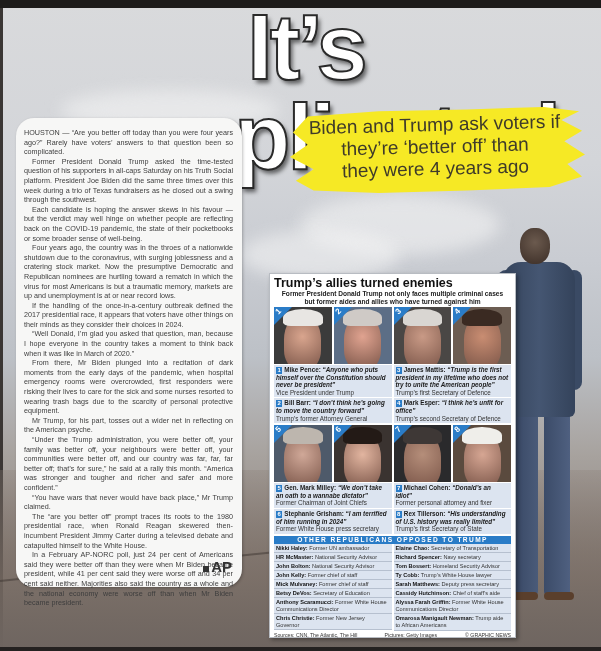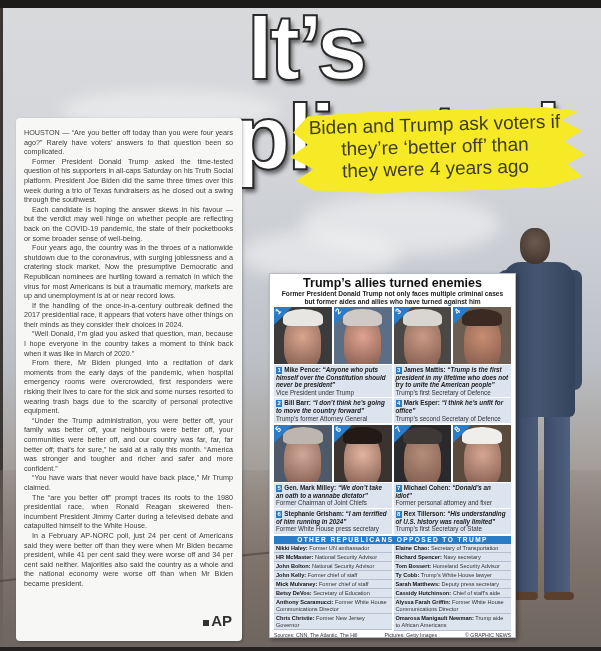--- a/index.html
+++ b/index.html
@@ -32,22 +32,22 @@
     background: #f6e925;
     clip-path: polygon(6% 12%, 30% 6%, 60% 4%, 86% 1%, 98% 6%, 92% 16%, 99% 28%, 93% 40%, 100% 55%, 94% 66%, 99% 80%, 88% 92%, 60% 96%, 30% 99%, 8% 96%, 2% 85%, 8% 72%, 0% 58%, 6% 44%, 1% 30%);
   }
   .subhead {
     position: absolute; left: 300px; top: 114px; width: 270px;
     font-family: "Liberation Sans", sans-serif; font-size: 19px; line-height: 22px;
     color: #3f3b2a; text-align: center; transform: rotate(-1.5deg);
   }
 
   .article {
-    position: absolute; left: 16px; top: 118px; width: 226px; height: 523px;
-    background: #f7f7f6; border-radius: 4px;
+    position: absolute; left: 16px; top: 118px; width: 226px; height: 469px;
+    background: #f7f7f6; border-radius: 18px;
     box-shadow: 1px 1px 3px rgba(0,0,0,0.25);
     padding: 10px 9px 0 8px;
   }
   .article p {
     font-family: "Liberation Sans", sans-serif; font-size: 7.2px; line-height: 9.6px;
     color: #3d3d3d; text-align: justify; text-indent: 8px;
   }
   .article p.first { text-indent: 0; }
   .byline {
     position: absolute; right: 10px; bottom: 12px;
@@ -64,21 +64,21 @@
   .person .leg-r { position: absolute; left: 544px; top: 410px; width: 26px; height: 185px; background: linear-gradient(90deg, #3b4b68, #4f6080); border-radius: 4px; }
   .person .shoe-l { position: absolute; left: 508px; top: 592px; width: 30px; height: 8px; background: #5a3f2c; border-radius: 4px; }
   .person .shoe-r { position: absolute; left: 544px; top: 592px; width: 30px; height: 8px; background: #5a3f2c; border-radius: 4px; }
 
   .infographic {
     position: absolute; left: 269px; top: 273px; width: 247px; height: 365px;
     background: #ffffff; border: 1px solid #b8bcc2;
     box-shadow: 2px 2px 4px rgba(0,0,0,0.35);
     padding: 2px 4px;
   }
-  .ig-title { font-weight: bold; font-size: 12.5px; text-align: center; color: #111; line-height: 14px; }
+  .ig-title { font-weight: bold; font-size: 12.5px; text-align: left; color: #111; line-height: 14px; }
   .ig-sub { font-weight: bold; font-size: 6.6px; text-align: center; color: #222; line-height: 7.5px; margin-bottom: 2px; }
   .photo-row { display: flex; gap: 2px; height: 57px; }
   .photo {
     position: relative; flex: 1; overflow: hidden;
     background: #4a4a4a;
   }
   .photo .face {
     position: absolute; left: 18%; top: 14%; width: 64%; height: 95%;
     border-radius: 45% 45% 35% 35%;
   }
@@ -145,20 +145,21 @@
 </div>
 
 <div class="article">
   <p class="first">HOUSTON — “Are you better off today than you were four years ago?” Rarely have voters’ answers to that question been so complicated.</p>
   <p>Former President Donald Trump asked the time-tested question of his supporters in all-caps Saturday on his Truth Social platform. President Joe Biden did the same three times over this week during a trio of Texas fundraisers as he closed out a swing through the southwest.</p>
   <p>Each candidate is hoping the answer skews in his favour — but the verdict may well hinge on whether people are reflecting back on the COVID-19 pandemic, the state of their pocketbooks or some broader sense of well-being.</p>
   <p>Four years ago, the country was in the throes of a nationwide shutdown due to the coronavirus, with surging joblessness and a cratering stock market. Now the presumptive Democratic and Republican nominees are hurtling toward a rematch in which the virus for most Americans is but a traumatic memory, markets are up and unemployment is at or near record lows.</p>
   <p>If the handling of the once-in-a-century outbreak defined the 2017 presidential race, it appears that voters have other things on their minds as they consider their choices in 2024.</p>
   <p>“Well Donald, I’m glad you asked that question, man, because I hope everyone in the country takes a moment to think back when it was like in March of 2020.”</p>
   <p>From there, Mr Biden plunged into a recitation of dark moments from the early days of the pandemic, when hospital emergency rooms were overcrowded, first responders were risking their lives to care for the sick and some nurses resorted to wearing trash bags due to the scarcity of personal protective equipment.</p>
+  <p>Mr Trump, for his part, tosses out a wider net in reflecting on the American psyche.</p>
   <p>“Under the Trump administration, you were better off, your family was better off, your neighbours were better off, your communities were better off, and our country was far, far, far better off; that’s for sure,” he said at a rally this month. “America was stronger and tougher and richer and safer and more confident.”</p>
   <p>“You have wars that never would have back place,” Mr Trump claimed.</p>
   <p>The “are you better off” prompt traces its roots to the 1980 presidential race, when Ronald Reagan skewered then-incumbent President Jimmy Carter during a televised debate and catapulted himself to the White House.</p>
   <p>In a February AP-NORC poll, just 24 per cent of Americans said they were better off than they were when Mr Biden became president, while 41 per cent said they were worse off and 34 per cent said neither. Majorities also said the country as a whole and the national economy were worse off than when Mr Biden became president.</p>
   <div class="byline">
     <span class="sq"></span><span>AP</span>
   </div>
 </div>
 
 <div class="infographic">

